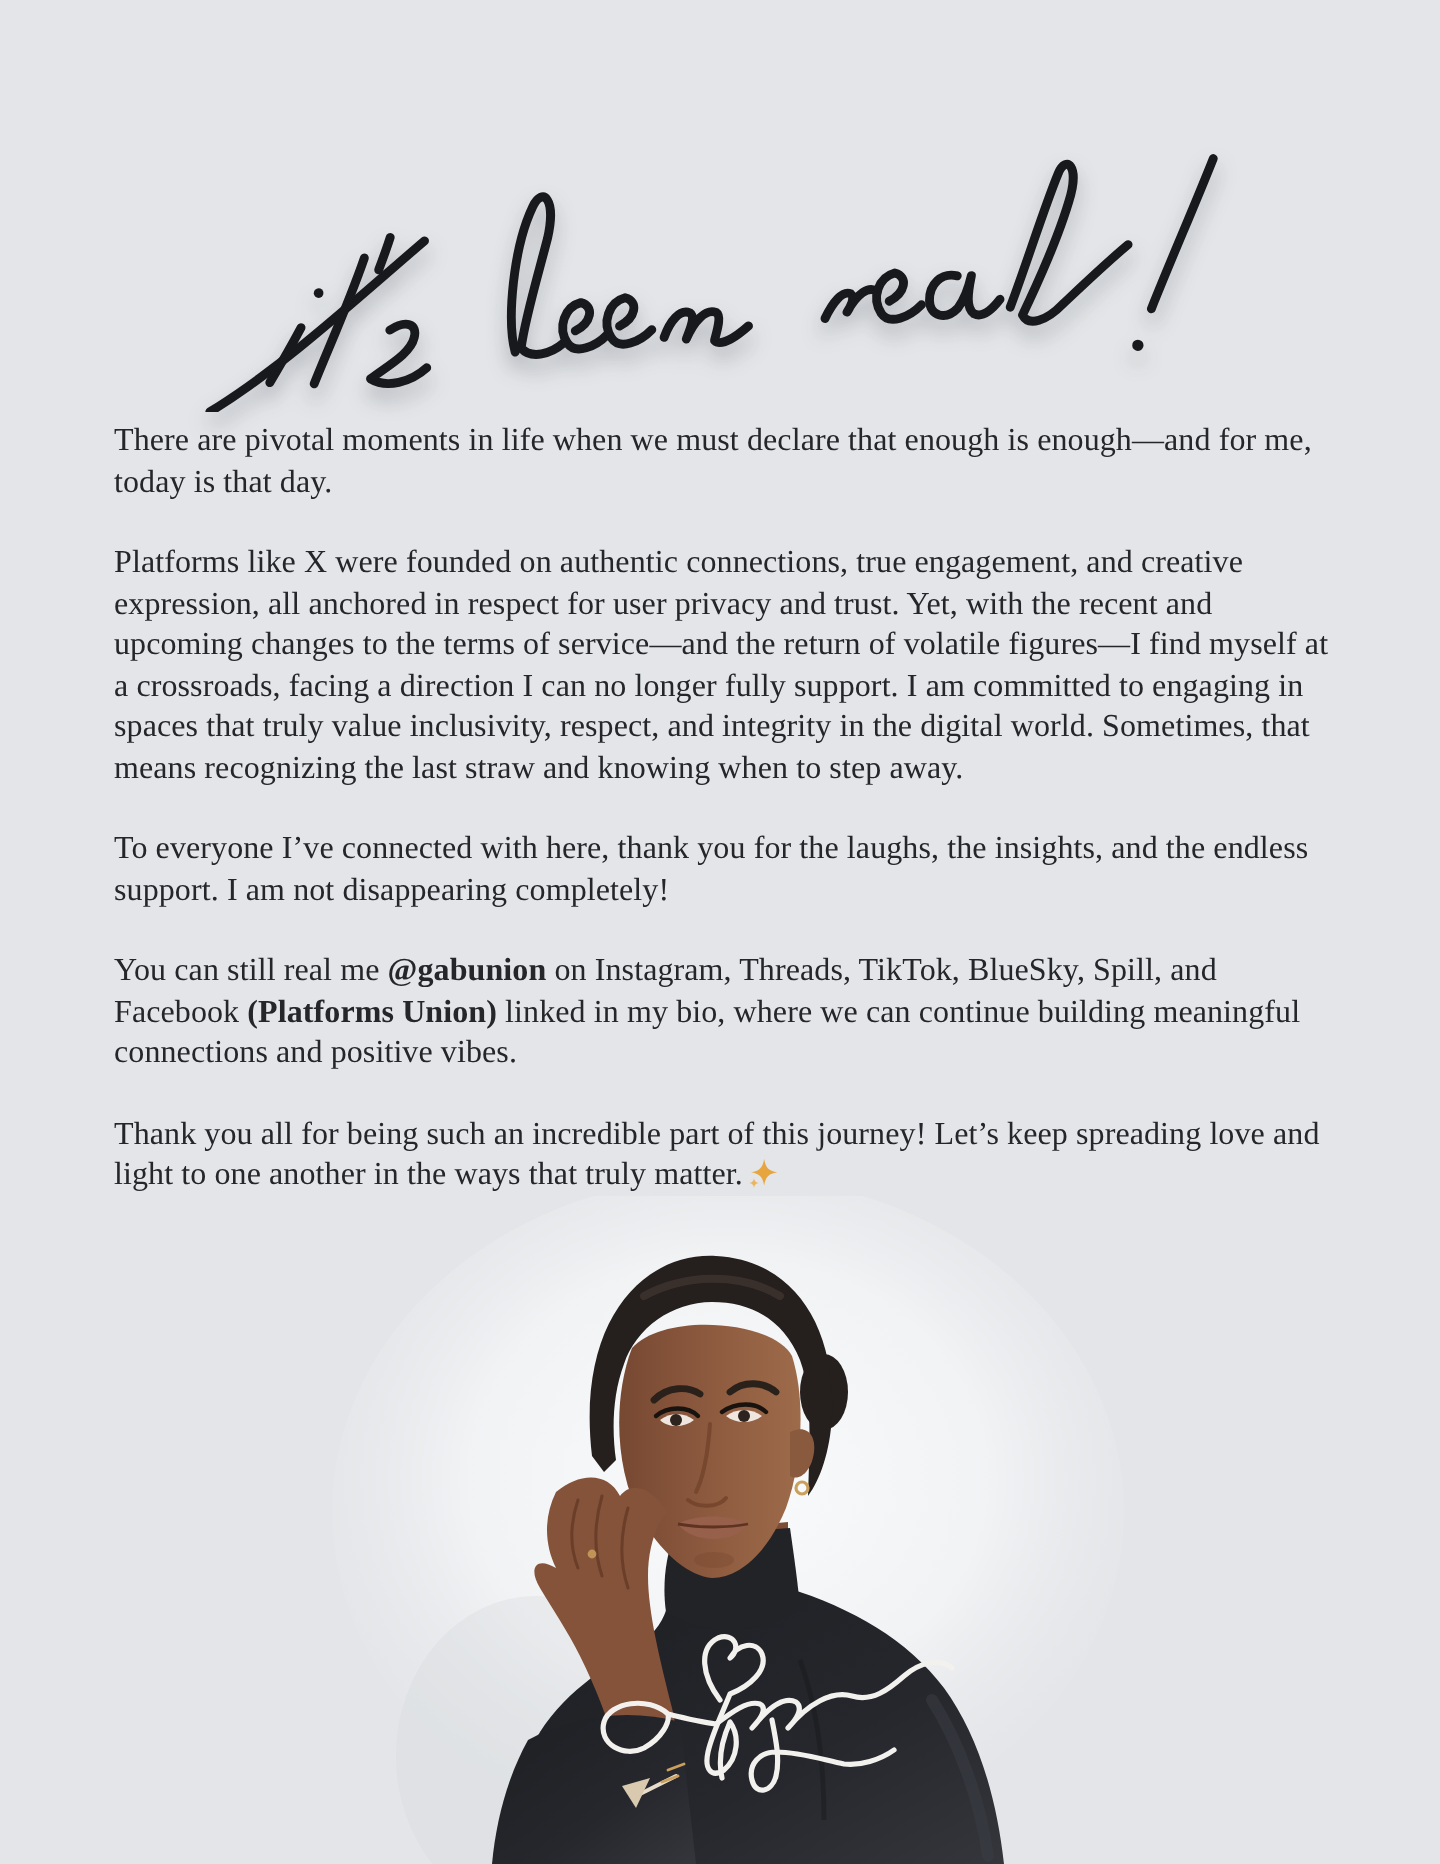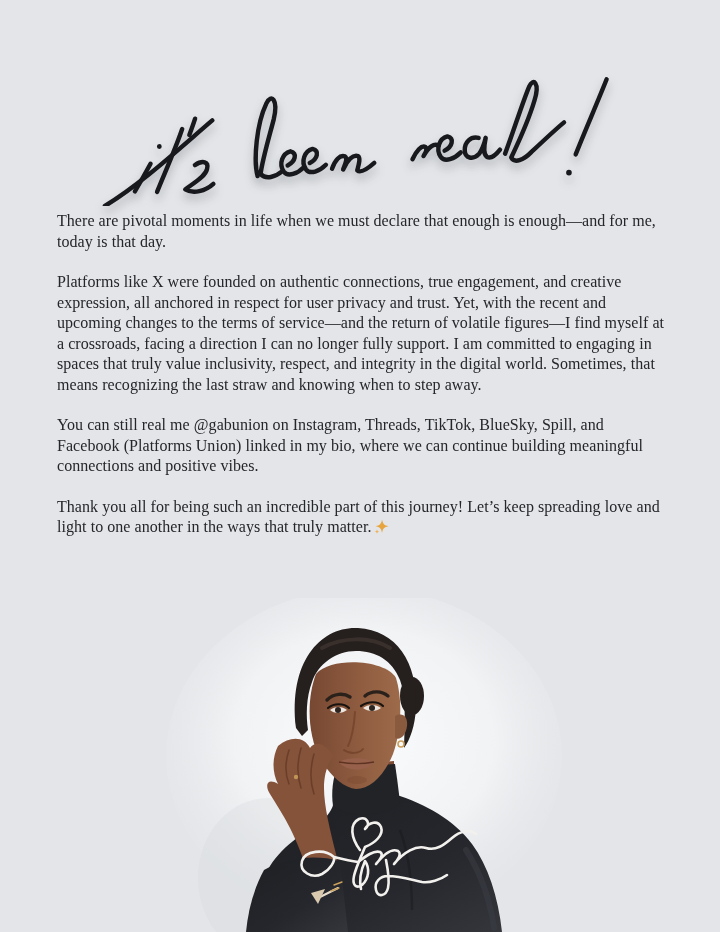--- a/index.html
+++ b/index.html
@@ -27,21 +27,21 @@
     filter:drop-shadow(0 6px 5px rgba(45,50,60,.28));
   }
   
   .letter{
     position:absolute;left:57px;top:211px;width:608px;
     font-size:16px;line-height:20.5px;color:#24262a;
     letter-spacing:.05px;
   }
   .letter p{margin:0 0 20px 0;}
   .letter p:last-child{margin-bottom:0;}
-  .bold{font-weight:normal;}
+  .bold{font-weight:bold;}
   .sparkle{
     display:inline-block;width:15px;height:15px;
     vertical-align:-2px;margin-left:3px;
   }
   
   .portrait{
     position:absolute;left:148px;bottom:0;width:424px;height:334px;margin:0;
   }
   .portrait svg{display:block;width:424px;height:334px;}
 </style>
@@ -83,20 +83,21 @@
 
         <path d="M 506,10 C 496,34 484,60 474,84"></path>
         <circle cx="467" cy="102" r="2.8" fill="#17191d" stroke="none"></circle>
       </g>
     </svg>
   </div>
 
   <main class="letter">
     <p>There are pivotal moments in life when we must declare that enough is enough—and for me, today is that day.</p>
     <p>Platforms like X were founded on authentic connections, true engagement, and creative expression, all anchored in respect for user privacy and trust. Yet, with the recent and upcoming changes to the terms of service—and the return of volatile figures—I find myself at a crossroads, facing a direction I can no longer fully support. I am committed to engaging in spaces that truly value inclusivity, respect, and integrity in the digital world. Sometimes, that means recognizing the last straw and knowing when to step away.</p>
+    <p>To everyone I’ve connected with here, thank you for the laughs, the insights, and the endless support. I am not disappearing completely!</p>
     <p><span>You can still real me </span><span class="bold">@gabunion</span><span> on Instagram, Threads, TikTok, BlueSky, Spill, and Facebook </span><span class="bold">(Platforms Union)</span><span> linked in my bio, where we can continue building meaningful connections and positive vibes.</span></p>
     <p><span>Thank you all for being such an incredible part of this journey! Let’s keep spreading love and light to one another in the ways that truly matter.</span><span class="sparkle" role="img" aria-label="✨"><svg viewBox="0 0 16 16" width="15" height="15">
             <path d="M 8.6,0.5 C 9.4,5.2 11,6.8 15.6,7.6 C 11,8.4 9.4,10 8.6,14.7 C 7.8,10 6.2,8.4 1.6,7.6 C 6.2,6.8 7.8,5.2 8.6,0.5 Z" fill="#e6a53e"></path>
             <path d="M 3.2,10.8 C 3.5,12.4 4.1,13 5.7,13.3 C 4.1,13.6 3.5,14.2 3.2,15.8 C 2.9,14.2 2.3,13.6 0.7,13.3 C 2.3,13 2.9,12.4 3.2,10.8 Z" fill="#edb45c"></path>
           </svg></span></p>
   </main>
 
   <figure class="portrait">
     <svg viewBox="0 0 424 334" role="img" aria-label="Gabrielle Union in a black turtleneck, hand raised to her chin">
       <defs>

